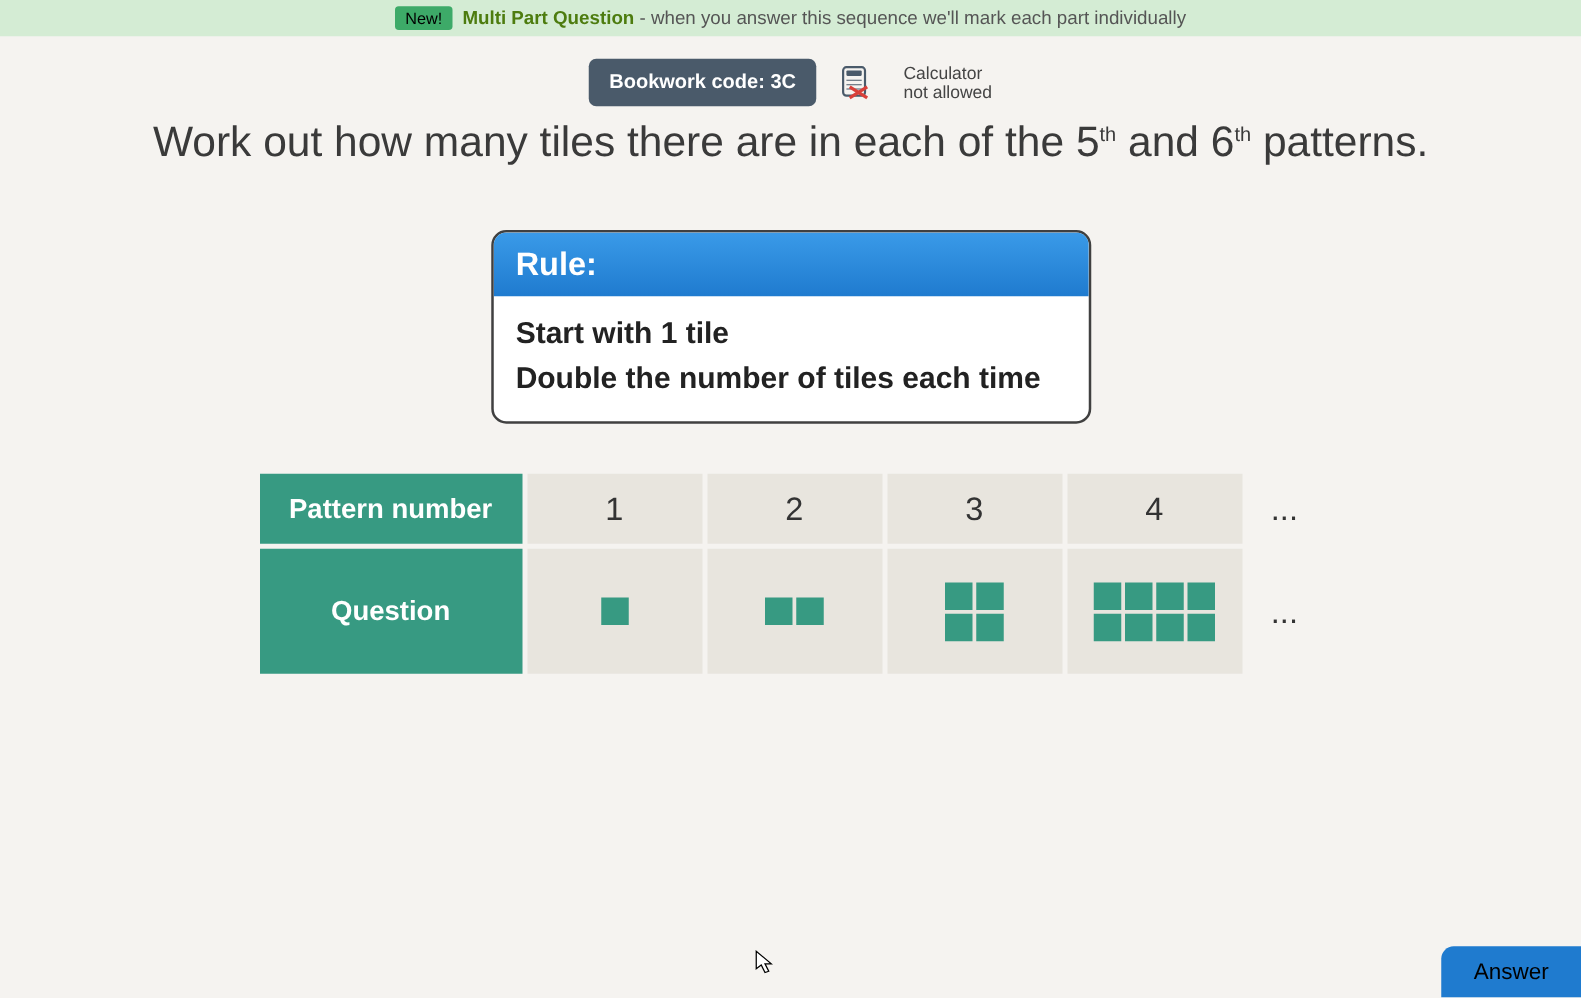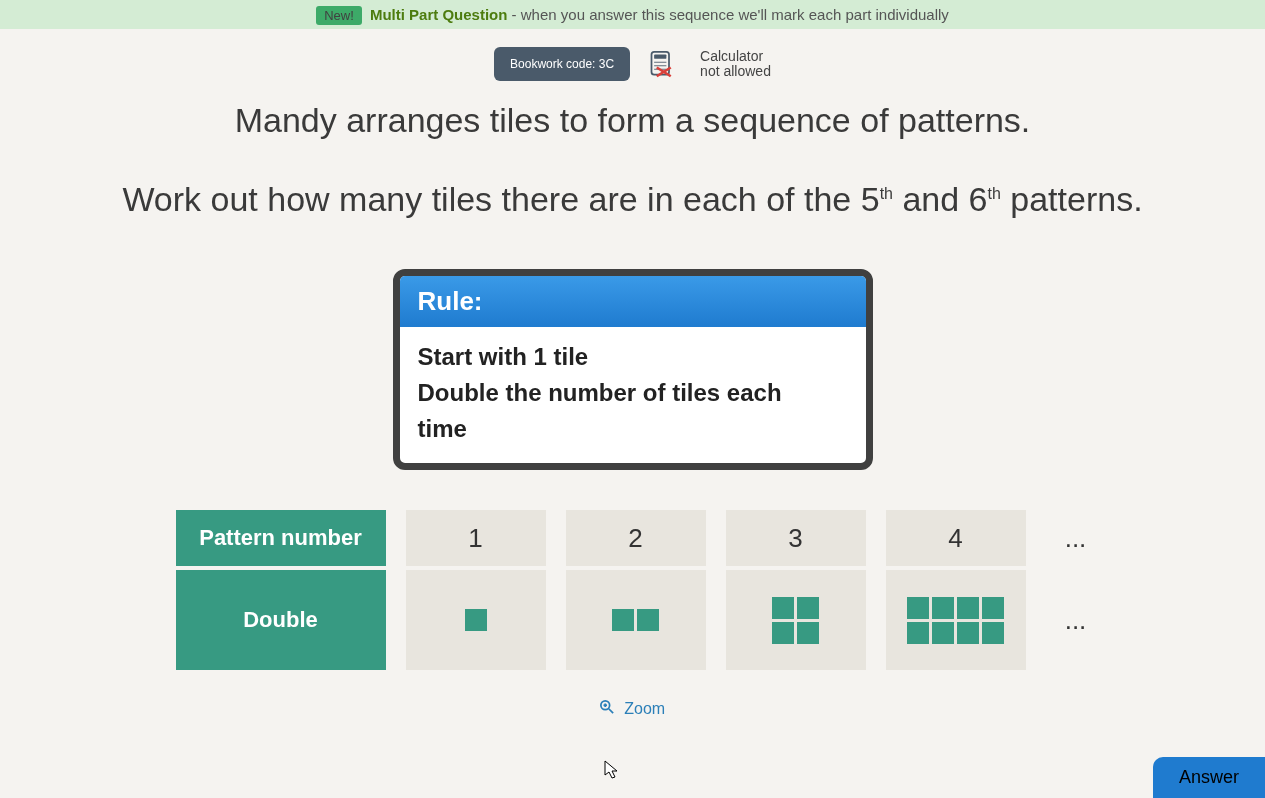--- a/index.html
+++ b/index.html
@@ -13,41 +13,41 @@
 }
 .banner {
   background: #d4ecd4;
   padding: 6px 0;
   text-align: center;
   font-size: 15px;
   color: #555;
 }
 .banner .new-tag {
   background: #3daa68;
-  color: #404040;
+  color: #000000;
   padding: 2px 8px;
   border-radius: 3px;
   font-size: 13px;
   margin-right: 4px;
 }
 .banner .bold { font-weight: bold; color: #4d7c0f; }
 .meta-row {
   display: flex;
   justify-content: center;
   align-items: center;
   gap: 18px;
   margin: 18px 0 10px 0;
 }
 .bookwork {
   background: #4a5a6a;
   color: #fff;
   padding: 10px 16px;
   border-radius: 6px;
-  font-size: 12px;
-  font-weight: 400;
+  font-size: 16px;
+  font-weight: 700;
 }
 .calc-block {
   display: flex;
   align-items: center;
   gap: 24px;
   color: #444;
   font-size: 14px;
 }
 .calc-icon {
   width: 28px; height: 28px;
@@ -65,21 +65,21 @@
 }
 .q-line2 {
   font-size: 34px;
   margin-bottom: 50px;
   color: #3a3a3a;
 }
 .q-line2 sup { font-size: 16px; vertical-align: super; }
 .rule-box {
   width: 480px;
   margin: 0 auto 40px auto;
-  border: 7px solid #404040;
+  border: 2px solid #404040;
   border-radius: 12px;
   overflow: hidden;
   background: #fff;
 }
 .rule-header {
   background: linear-gradient(#3a9ae8, #1f7bcf);
   color: #fff;
   font-weight: bold;
   font-size: 26px;
   padding: 10px 18px;
@@ -97,21 +97,20 @@
 .pattern-table {
   display: flex;
   justify-content: center;
   gap: 4px;
   margin: 0 auto;
 }
 .pt-col {
   display: flex;
   flex-direction: column;
   gap: 4px;
-  margin-left: 16px;
 }
 .pt-header-cell {
   background: #379a82;
   color: #fff;
   font-weight: bold;
   font-size: 22px;
   display: flex;
   align-items: center;
   justify-content: center;
   height: 56px;
@@ -207,37 +206,36 @@
       <line x1="26" y1="20" x2="10" y2="30" stroke="#d9403a" stroke-width="3"></line>
     </svg>
     <div class="calc-text">
       <span>Calculator</span>
       <span>not allowed</span>
     </div>
   </div>
 </div>
 
 <div class="question-area">
-  <div class="q-line1">Mandy arranges tiles to form a sequence of patterns.</div>
   <div class="q-line2">
     <span>Work out how many tiles there are in each of the </span><span>5</span><sup>th</sup><span> and </span><span>6</span><sup>th</sup><span> patterns.</span>
   </div>
 
   <div class="rule-box">
     <div class="rule-header">Rule:</div>
     <div class="rule-body">
       <div>Start with 1 tile</div>
       <div>Double the number of tiles each time</div>
     </div>
   </div>
 
   <div class="pattern-table" id="pattern-table">
     <div class="pt-col">
       <div class="pt-header-cell">Pattern number</div>
-      <div class="pt-pattern-cell-label">Double</div>
+      <div class="pt-pattern-cell-label">Question</div>
     </div>
 
   <div class="pt-col">
         <div class="pt-num-cell">1</div>
         <div class="pt-pattern-cell">
           <div class="tile-grid" style="grid-template-columns: repeat(1, 22px); grid-template-rows: repeat(1, 22px);">
             <div class="tile"></div>
           </div>
         </div>
       </div>
@@ -275,30 +273,20 @@
             <div class="tile"></div>
           </div>
         </div>
       </div>
       <div class="pt-col">
         <div class="pt-dots-cell-num">...</div>
         <div class="pt-dots-cell-pat">...</div>
       </div>
     </div>
 
-  <div class="zoom-row">
-    <span class="mag">
-      <svg width="14" height="14" viewBox="0 0 16 16">
-          <circle cx="6" cy="6" r="5" fill="none" stroke="#2b7fb8" stroke-width="2"></circle>
-          <line x1="10" y1="10" x2="15" y2="15" stroke="#2b7fb8" stroke-width="2"></line>
-          <line x1="4" y1="6" x2="8" y2="6" stroke="#2b7fb8" stroke-width="2"></line>
-          <line x1="6" y1="4" x2="6" y2="8" stroke="#2b7fb8" stroke-width="2"></line>
-        </svg>
-    </span><span>Zoom</span>
-  </div>
 </div>
 
 <div class="answer-btn">Answer</div>
 
 <div class="cursor">
   <svg width="16" height="20" viewBox="0 0 16 20">
       <path d="M1 1 L1 15 L5 12 L8 18 L11 17 L8 11 L13 11 Z" fill="#fff" stroke="#000" stroke-width="1"></path>
     </svg>
 </div>
 

